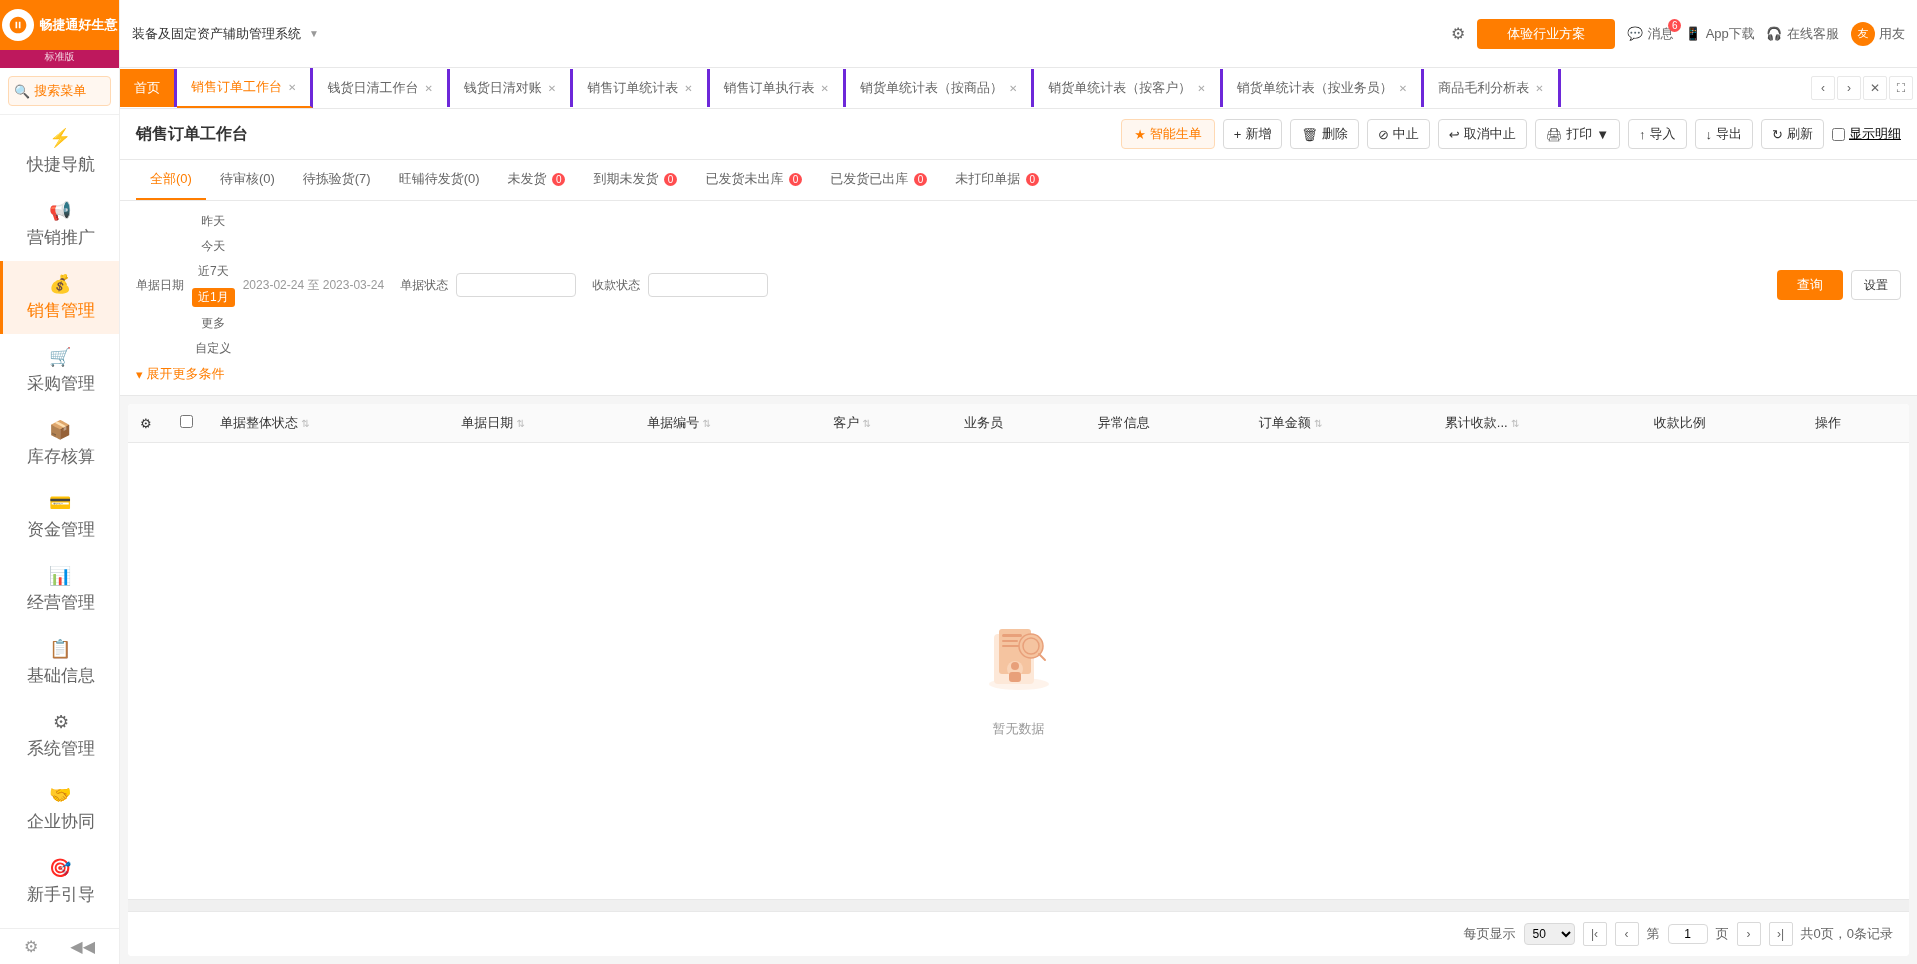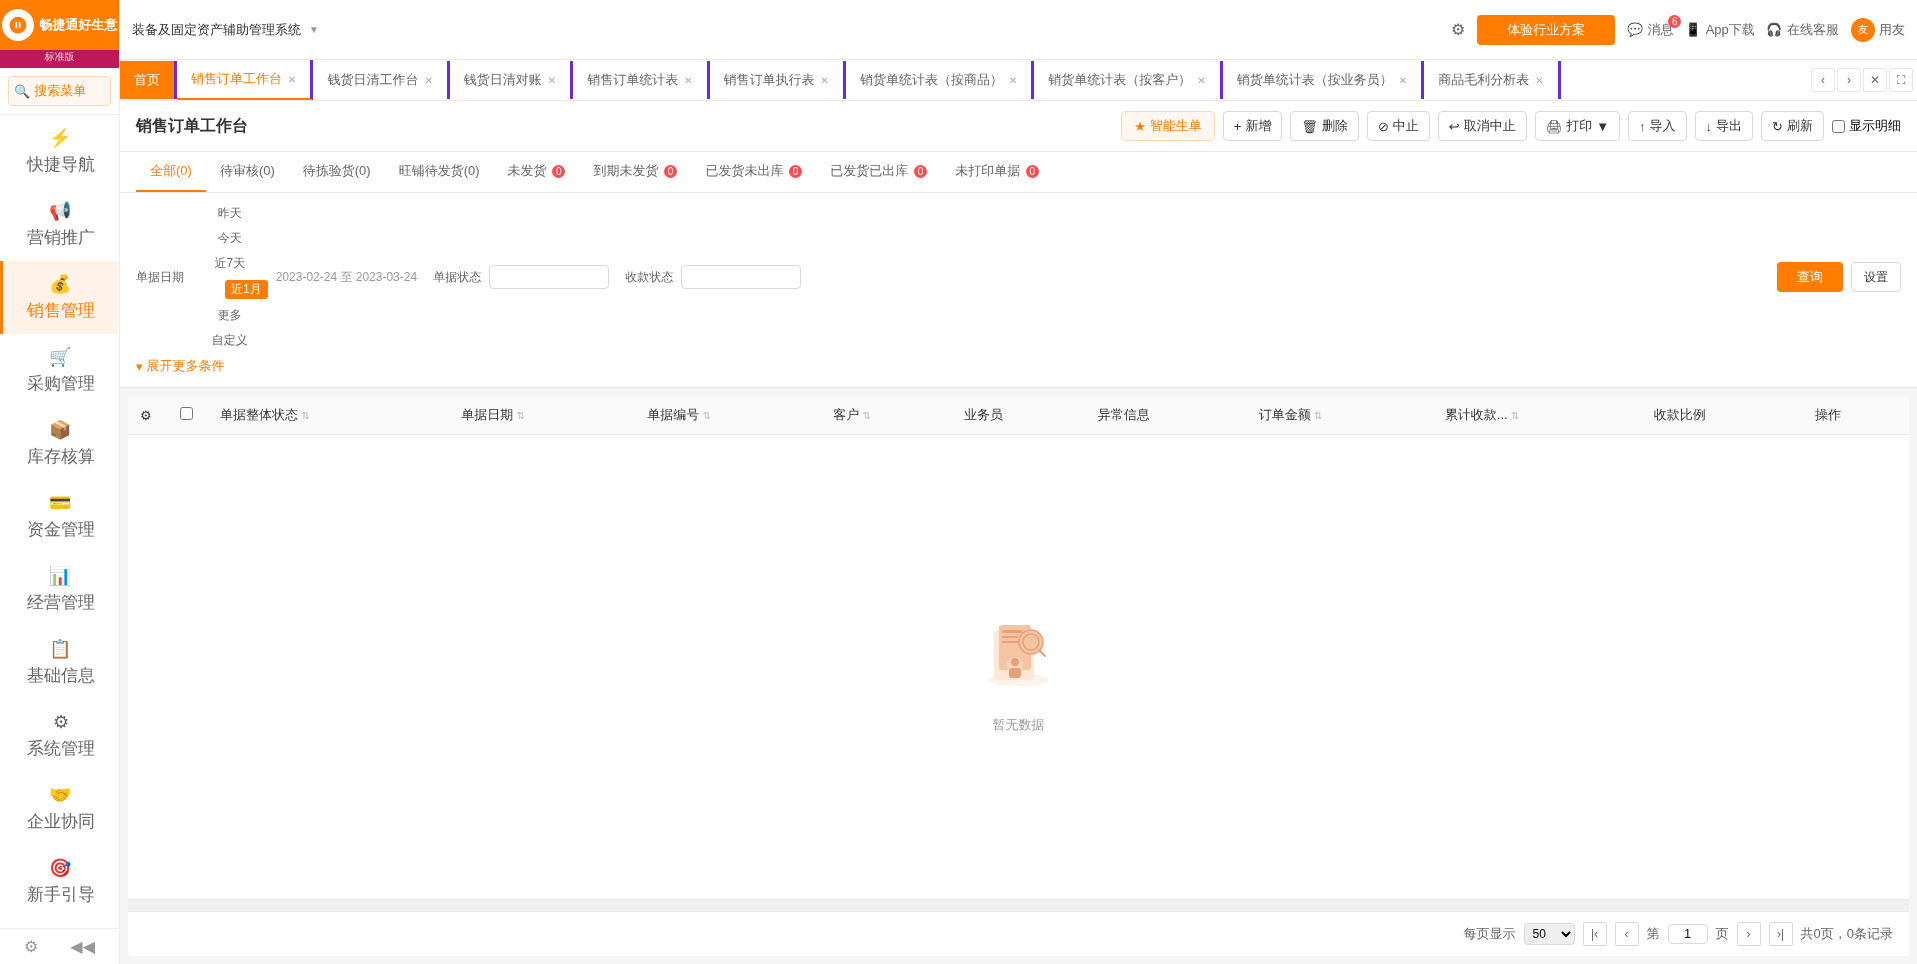--- a/index.html
+++ b/index.html
@@ -18,21 +18,21 @@
     .sidebar-item.active { background: #fff2e8; color: #ff7d00; border-left-color: #ff7d00; }
     .sidebar-item-icon { font-size: 18px; margin-bottom: 4px; }
     .sidebar-item-label { font-size: 17px; text-align: left; }
     .sidebar-bottom { padding: 8px; border-top: 1px solid #eee; display: flex; justify-content: space-around; }
     .sidebar-bottom-btn { color: #999; cursor: pointer; font-size: 16px; }
 
     
     .main { flex: 1; display: flex; flex-direction: column; overflow: hidden; }
 
     
-    .top-header { height: 60px; background: #fff; border-bottom: 1px solid #e8e8e8; display: flex; align-items: center; padding: 0 12px; gap: 12px; flex-shrink: 0; }
+    .top-header { height: 68px; background: #fff; border-bottom: 1px solid #e8e8e8; display: flex; align-items: center; padding: 0 12px; gap: 12px; flex-shrink: 0; }
     .system-title { flex: 1; display: flex; align-items: center; gap: 8px; color: #333; font-size: 13px; }
     .system-title-arrow { color: #999; font-size: 10px; }
     .industry-btn { background: #ff7d00; color: #fff; border: none; border-radius: 4px; padding: 6px 30px; cursor: pointer; font-size: 13px; }
     .header-icon-item { display: flex; align-items: center; gap: 4px; color: #666; cursor: pointer; font-size: 12px; position: relative; }
     .badge { background: #ff4d4f; color: #fff; border-radius: 10px; font-size: 10px; padding: 1px 4px; position: absolute; top: -6px; right: -8px; }
     .gear-icon { font-size: 16px; color: #666; cursor: pointer; }
 
     
     .tab-bar { background: #fff; border-bottom: 1px solid #e8e8e8; display: flex; align-items: center; padding: 0; flex-shrink: 0; overflow: hidden; }
     .tab-item { display: flex; align-items: center; padding: 10px 14px; cursor: pointer; color: #666; border-right: 3px solid #6d28d9; white-space: nowrap; font-size: 12px; gap: 6px; flex-shrink: 0; }
@@ -58,21 +58,21 @@
     .sub-tab.active { color: #ff7d00; border-bottom-color: #ff7d00; }
     .sub-tab .count-badge { background: #ff4d4f; color: #fff; border-radius: 8px; font-size: 10px; padding: 1px 4px; margin-left: 2px; }
 
     
     .filter-area { background: #fff; padding: 12px 16px; border-bottom: 1px solid #e8e8e8; flex-shrink: 0; }
     .filter-row { display: flex; align-items: center; gap: 16px; flex-wrap: wrap; }
     .filter-item { display: flex; align-items: center; gap: 8px; }
     .filter-label { color: #666; font-size: 12px; white-space: nowrap; }
     .filter-date-options { display: flex; gap: 8px; align-items: center; flex-direction: column; }
     .date-opt { color: #666; font-size: 12px; cursor: pointer; }
-    .date-opt.active { color: #ff7d00; background: #fff2e8; border-radius: 2px; padding: 1px 4px; margin-left: 33px; }
+    .date-opt.active { color: #ff7d00; background: #fff2e8; border-radius: 2px; padding: 1px 4px; }
     .date-range { font-size: 12px; color: #999; }
     .filter-select { border: 1px solid #d9d9d9; border-radius: 4px; padding: 4px 24px 4px 8px; font-size: 12px; color: #333; background: #fff; appearance: none; cursor: pointer; min-width: 120px; }
     .expand-btn { color: #ff7d00; cursor: pointer; font-size: 12px; display: flex; align-items: center; gap: 4px; background: none; border: none; }
     .filter-right { margin-left: auto; display: flex; gap: 8px; }
 
     
     .table-area { flex: 1; overflow: auto; background: #fff; margin: 8px; border-radius: 4px; display: flex; flex-direction: column; }
     .table-toolbar { padding: 8px 16px; display: flex; align-items: center; justify-content: space-between; border-bottom: 1px solid #f0f0f0; flex-shrink: 0; }
     .table-info { font-size: 12px; color: #666; }
     .table-info strong { color: #ff7d00; }
@@ -284,36 +284,36 @@
           <span>导入</span>
         </button>
         <button class="action-btn">
           <span>↓</span>
           <span>导出</span>
         </button>
         <button class="action-btn">
           <span>↻</span>
           <span>刷新</span>
         </button>
-        <label style="display:flex;align-items:center;gap:4px;font-size:12px;cursor:pointer;">
+        <label style="display:flex;align-items:center;gap:4px;font-size:12px;cursor:pointer;text-decoration:underline;">
           <input type="checkbox" style="">
           <span>显示明细</span>
         </label>
       </div>
     </div>
 
     <div class="sub-tabs">
       <div class="sub-tab active">
         <span>全部(0)</span>
       </div>
       <div class="sub-tab">
         <span>待审核(0)</span>
       </div>
       <div class="sub-tab">
-        <span>待拣验货(0)</span>
+        <span>待拣验货(7)</span>
       </div>
       <div class="sub-tab">
         <span>旺铺待发货(0)</span>
       </div>
       <div class="sub-tab">
         <span>未发货</span>
         <span class="count-badge">0</span>
       </div>
       <div class="sub-tab">
         <span>到期未发货</span>

